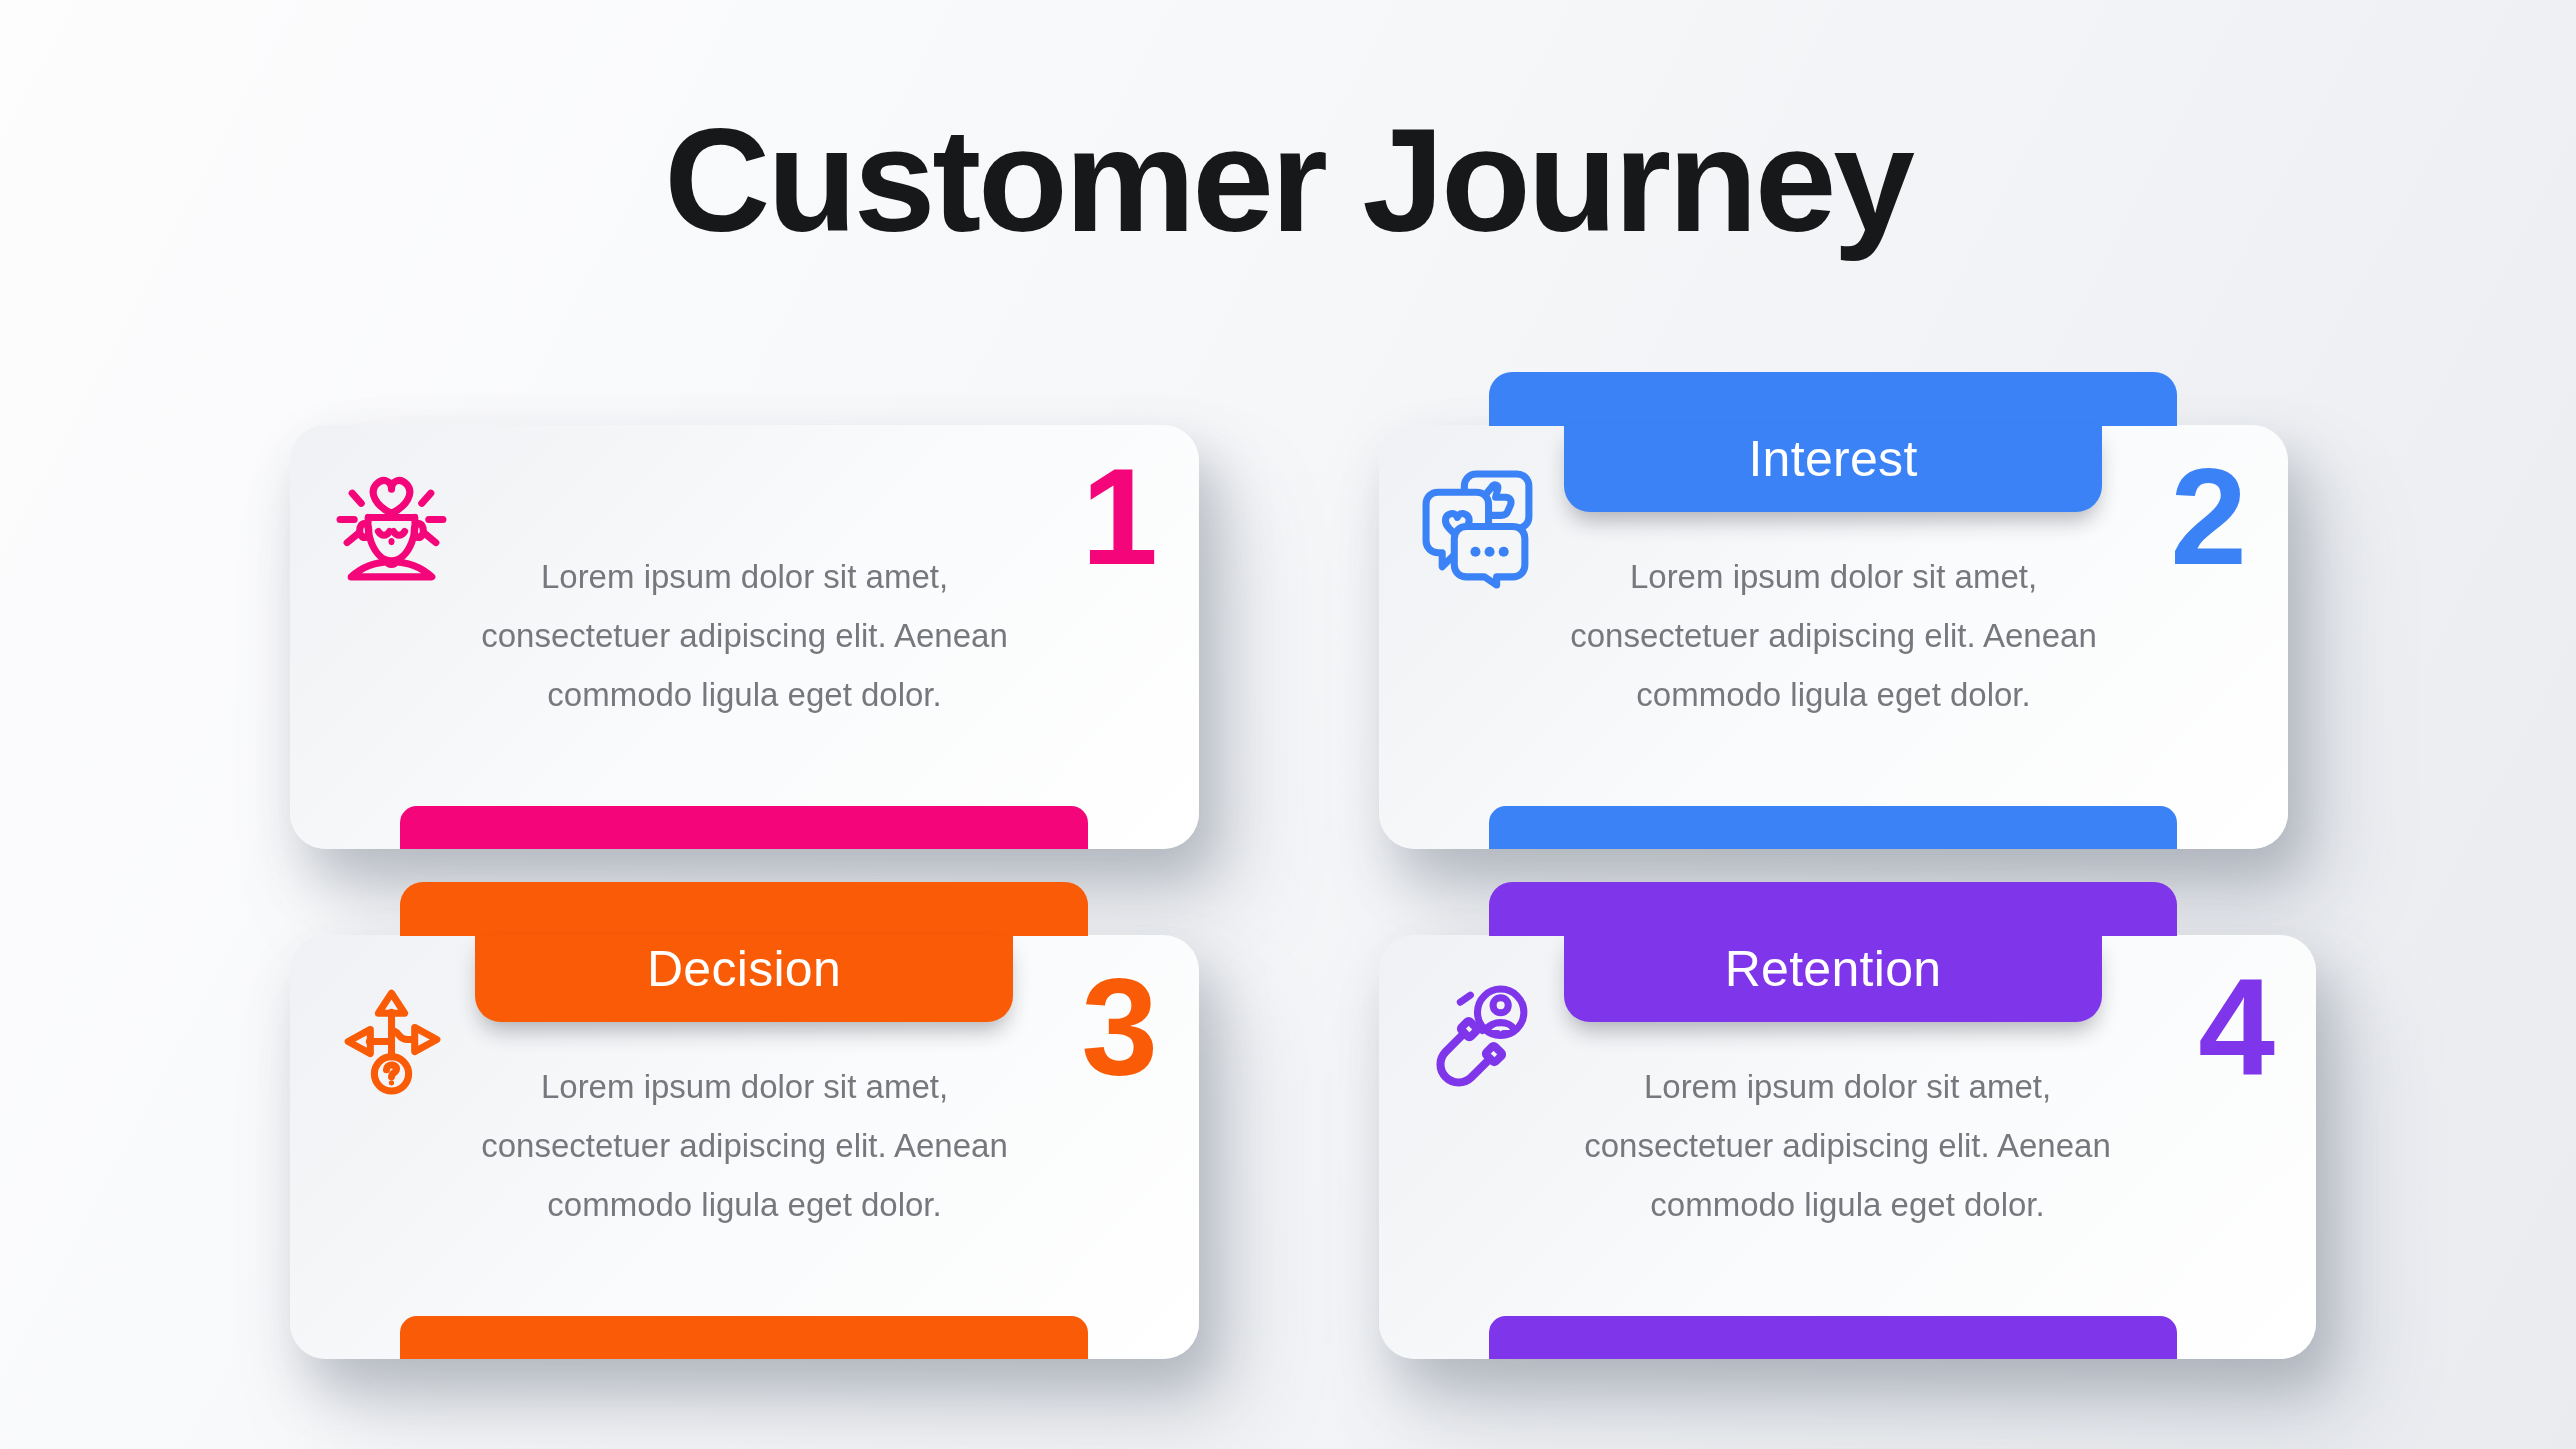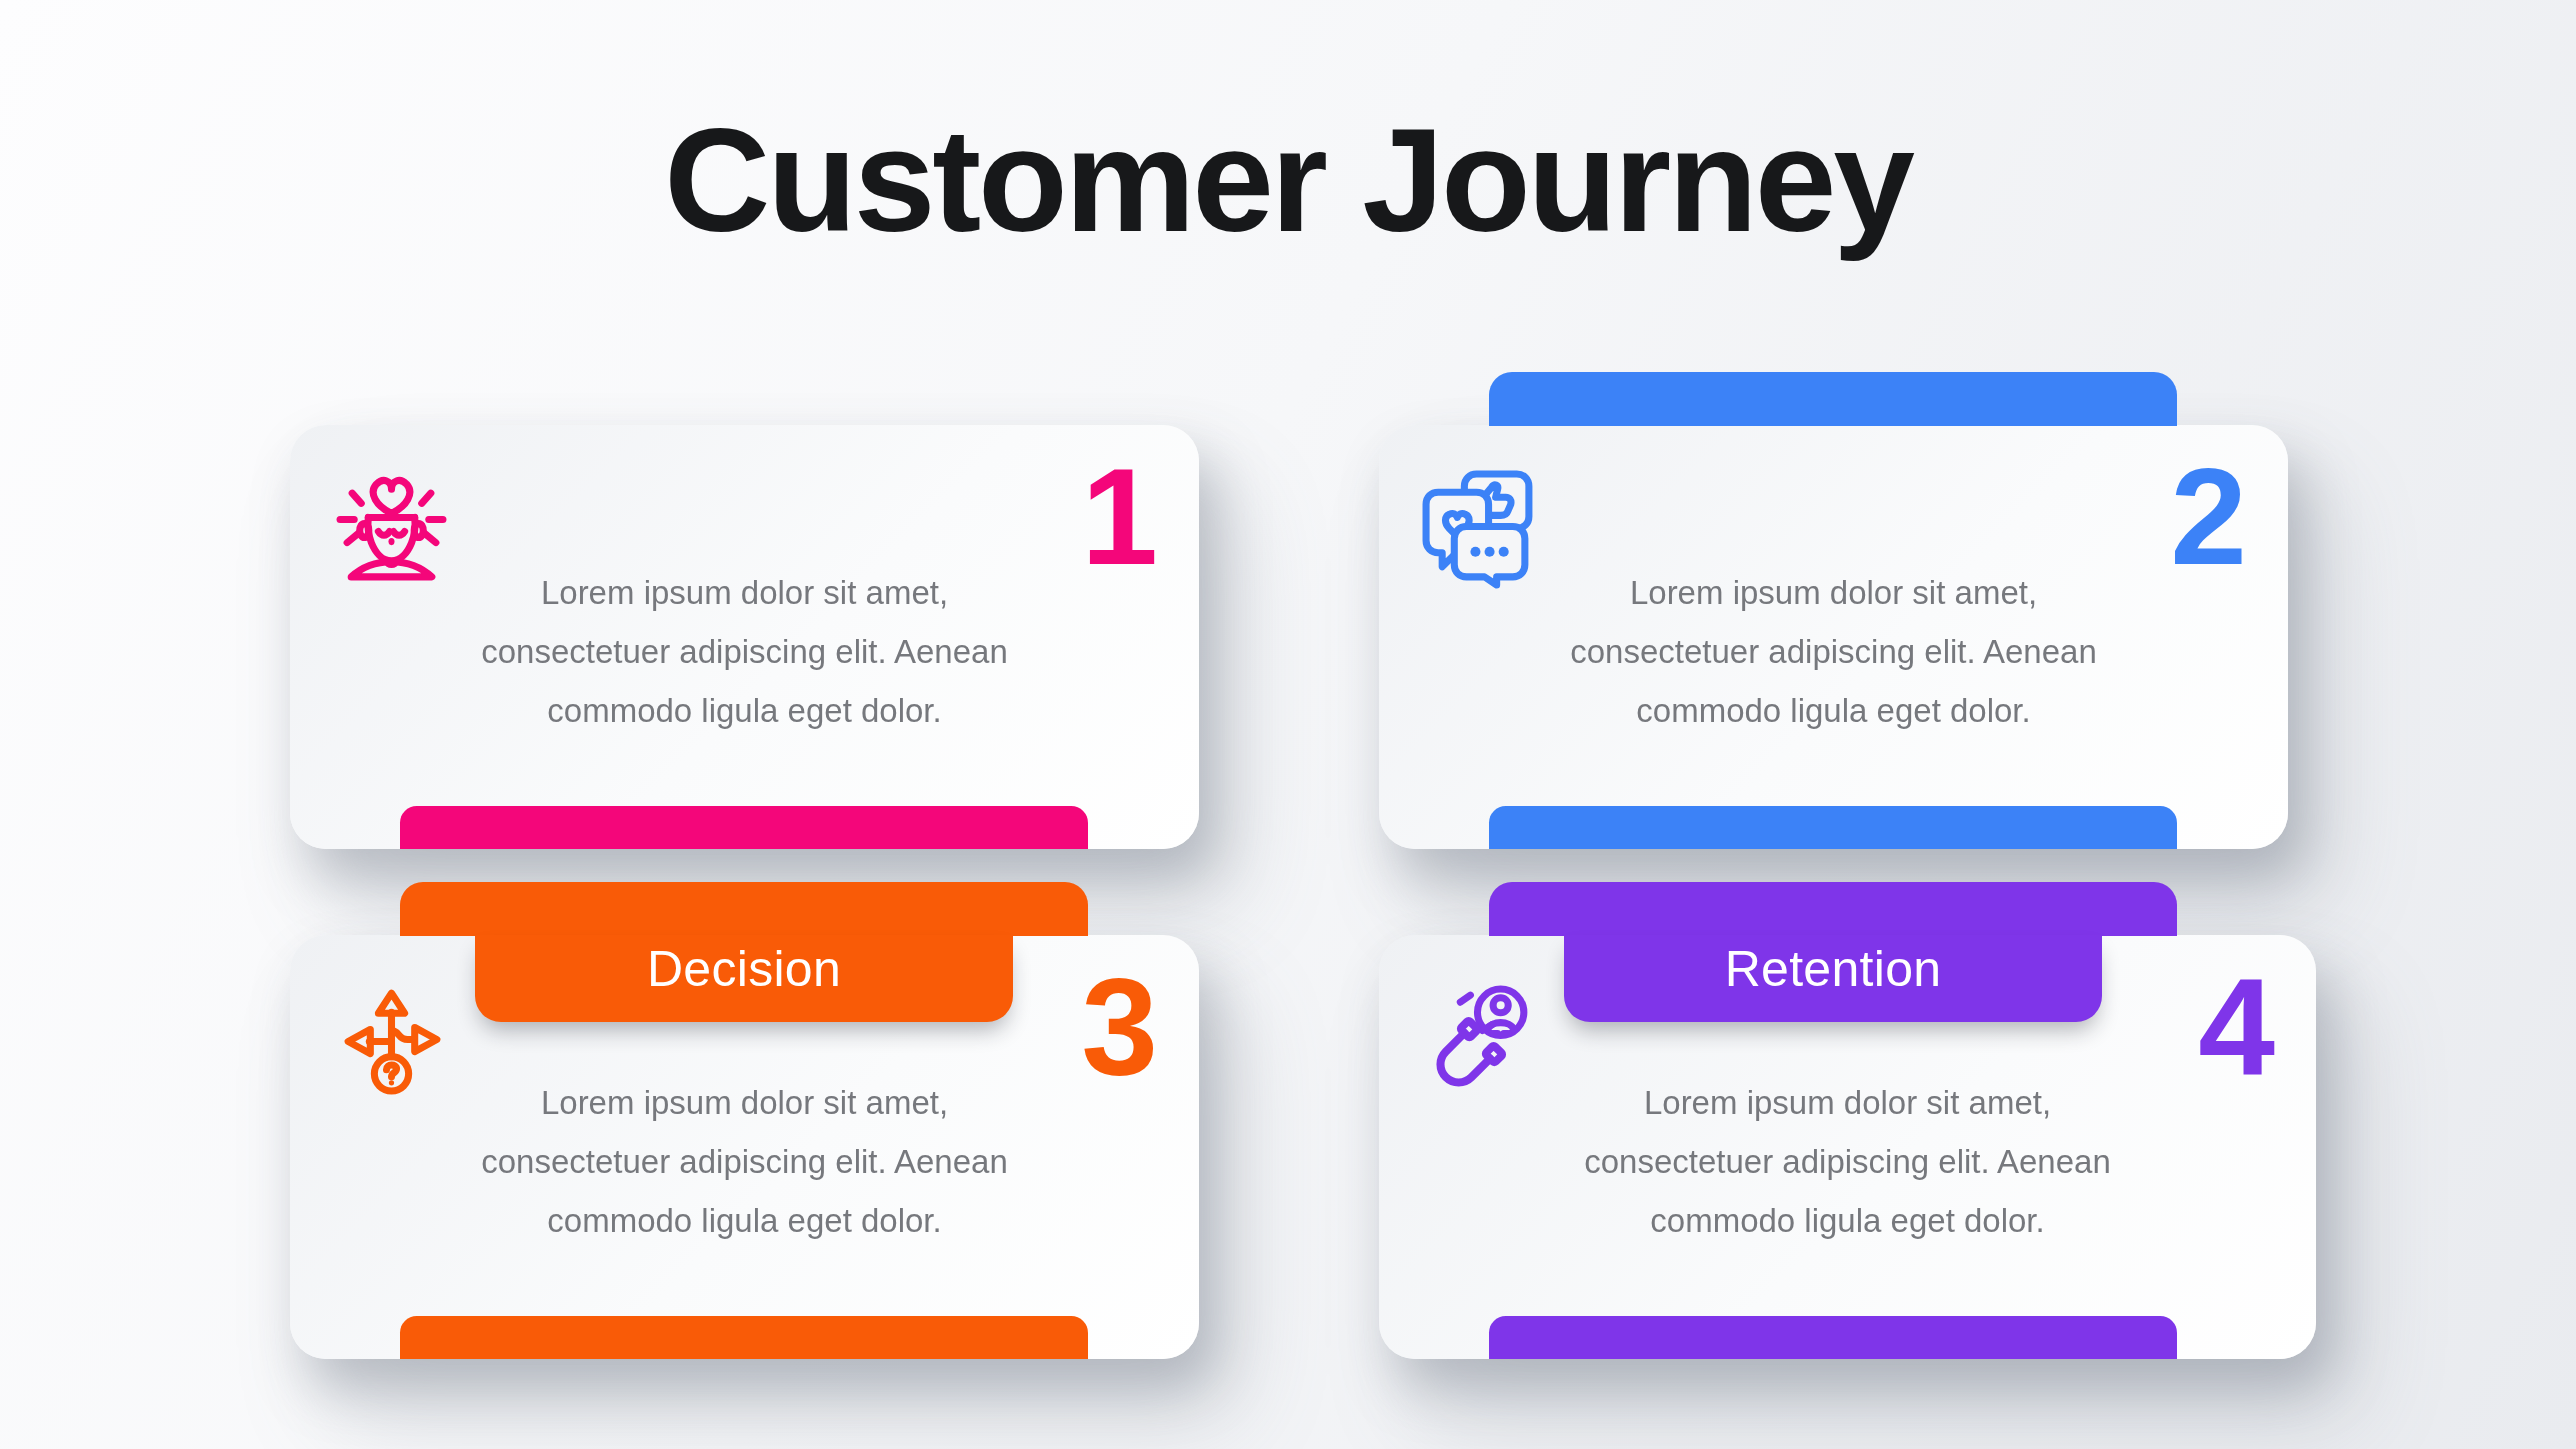--- a/index.html
+++ b/index.html
@@ -37,21 +37,21 @@
     color:#ffffff;font-size:50px;font-weight:500;letter-spacing:0.3px;
     padding-bottom:19.3px;
   }
   .stage-number{
     position:absolute;top:22px;right:41px;line-height:1;
     font-size:138px;font-weight:700;color:var(--accent);
   }
   .stage-icon{position:absolute;left:41px;top:43px;width:121px;height:121px;color:var(--accent);}
   .stage-icon svg{width:100%;height:100%;display:block;}
   .desc{
-    position:absolute;left:0;right:0;top:122px;margin:16px;
+    position:absolute;left:0;right:0;top:122px;margin:0;
     text-align:center;font-size:33px;line-height:59px;
     color:#76787d;font-weight:400;
   }
   .accent-bar{
     position:absolute;left:110px;bottom:0;width:688px;height:43px;
     background:var(--accent);border-radius:16.7px 16.7px 0 0;
   }
   .ico{fill:none;stroke:currentColor;stroke-width:7;stroke-linecap:round;stroke-linejoin:round;}
   .ico .fillc{fill:currentColor;stroke:none;}
   .ico .occ{fill:#f5f6f8;}
@@ -89,20 +89,23 @@
       <span>Lorem ipsum dolor sit amet,</span><br>
       <span>consectetuer adipiscing elit. Aenean</span><br>
       <span>commodo ligula eget dolor.</span>
     </p>
     <div class="accent-bar"></div>
   </section>
 
   <section class="card pos-2" style="--accent: #3C82F7;">
     <div class="tab">
       <div class="tab-top"></div>
+      <div class="tab-bottom">
+        <span class="tab-label">Interest</span>
+      </div>
     </div>
     <span class="stage-number">2</span>
     <span class="stage-icon">
       <svg class="ico" viewBox="0 0 120 120">
         <path class="occ" d="M56 6 H96 C103 6 108 11 108 18 V48 C108 55 103 60 96 60 H93 V75 L79 60 H56 C49 60 44 55 44 48 V18 C44 11 49 6 56 6 Z"></path>
         <path d="M62 47 V30 L71 19 C74 15 78 17 77 21 L75 29 H85 C89 29 91 32 90 36 L87 43 C86 46 83 47 80 47 Z"></path>
         <path class="occ" d="M18 24 H56 C63 24 68 29 68 36 V72 C68 79 63 84 56 84 H36 L22 98 V84 H18 C11 84 6 79 6 72 V36 C6 29 11 24 18 24 Z"></path>
         <path d="M37 68 L29 60 C24 55 24 48 29 46 C33 44 36 46 37 49 C38 46 41 44 45 46 C50 48 50 55 45 60 Z"></path>
         <path class="occ" d="M46 58 H92 C99 58 104 63 104 70 V96 C104 103 99 108 92 108 H76 V116 L64 108 H46 C39 108 34 103 34 96 V70 C34 63 39 58 46 58 Z"></path>
         <circle class="fillc" cx="55" cy="83" r="5"></circle>

